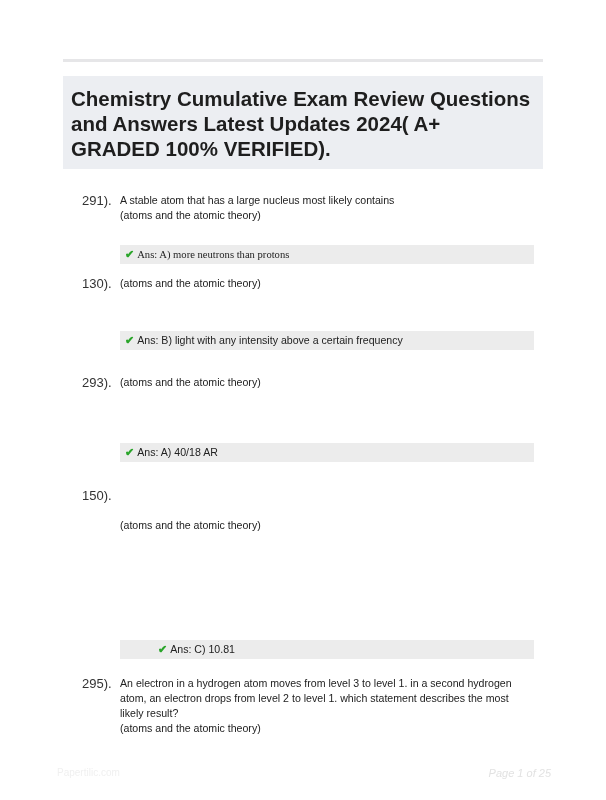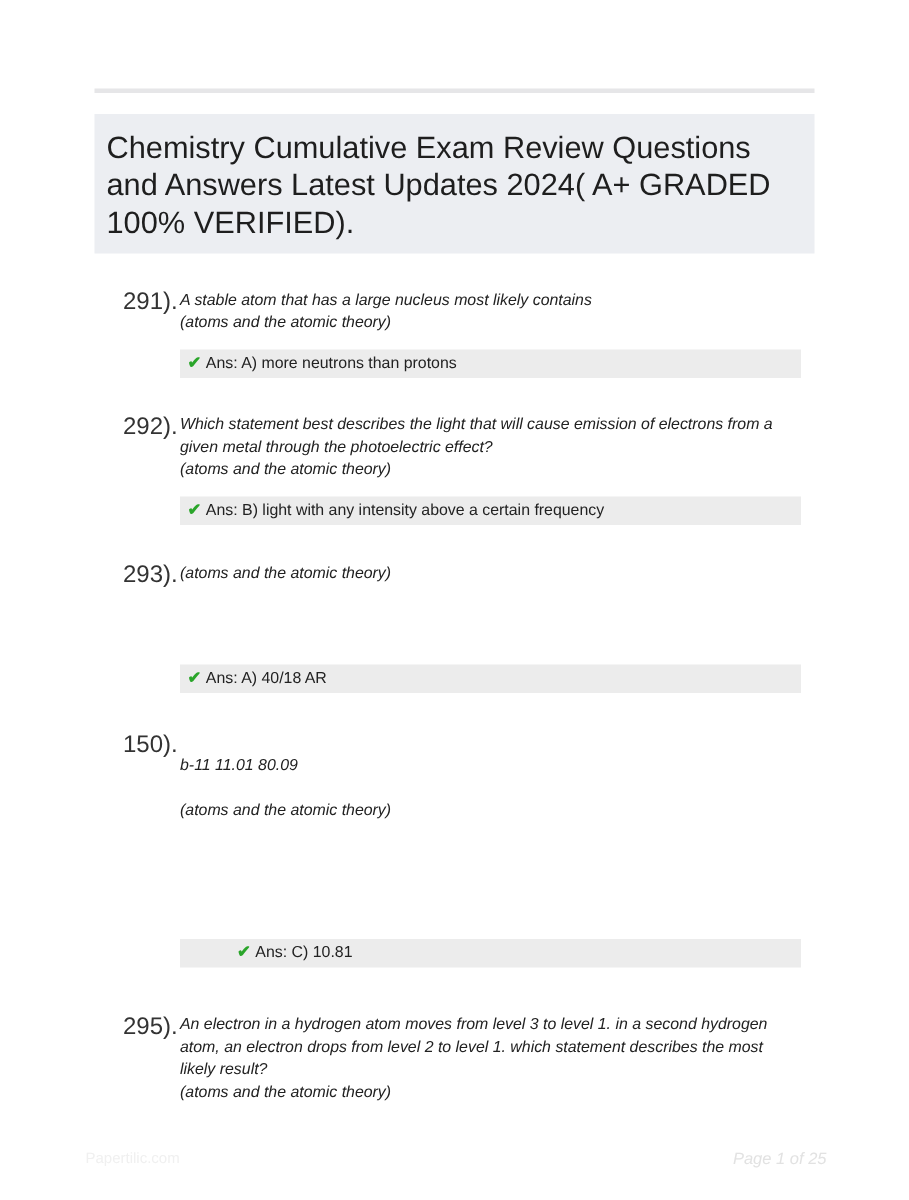--- a/index.html
+++ b/index.html
@@ -6,25 +6,25 @@
   body {
     width: 606px; height: 800px; background: #ffffff; position: relative; overflow: hidden;
     font-family: "Liberation Sans", sans-serif; color: #222;
   }
   .top-rule { position: absolute; left: 63px; top: 59px; width: 480px; height: 3px; background: #e6e6e8; }
   .title-box {
     position: absolute; left: 63px; top: 76px; width: 480px; height: 93px;
     background: #eceef2; box-sizing: border-box; padding: 10px 10px 0 8px;
   }
   .title {
-    font-size: 20.5px; line-height: 25px; color: #1e1e1e; margin: 0; font-weight: normal;
+    font-size: 20.5px; line-height: 25px; color: #1e1e1e; margin: 0; font-weight: bold;
   }
   .q { position: absolute; left: 0; width: 606px; }
-  .qnum { position: absolute; left: 82px; top: 0; font-size: 16px; color: #333; }
-  .qbody { position: absolute; left: 120px; top: 0; width: 415px; font-size: 10.6px; line-height: 15px; color: #222; font-style: italic; }
+  .qnum { position: absolute; left: 82px; top: 0; font-size: 13px; color: #333; }
+  .qbody { position: absolute; left: 120px; top: 0; width: 415px; font-size: 10.6px; line-height: 15px; color: #222; }
   .qbody p { margin: 0; }
   .gap { height: 15px; }
   .ans {
     position: absolute; left: 120px; width: 414px; height: 19px; background: #ececec;
     font-size: 10.6px; line-height: 19px; box-sizing: border-box; padding-left: 5px; color: #222;
   }
   .check { color: #2aa52a; font-weight: bold; margin-right: 3px; font-size: 11px; }
   .footer-left { position: absolute; left: 57px; top: 767px; font-size: 10px; color: #f0f0f0; }
   .footer-right { position: absolute; right: 55px; top: 767px; font-size: 11px; color: #e2e2e2; font-style: italic; }
 </style>
@@ -36,29 +36,28 @@
 <div class="title-box">
   <h1 class="title">Chemistry Cumulative Exam Review Questions and Answers Latest Updates 2024( A+ GRADED 100% VERIFIED).</h1>
 </div>
 
 <div class="q" style="top:193px;">
   <span class="qnum">291).</span>
   <div class="qbody">
     <p>A stable atom that has a large nucleus most likely contains</p>
     <p>(atoms and the atomic theory)</p>
   </div>
-  <div class="ans" style="top:40px;">
+  <div class="ans" style="top:52px;font-family:Liberation Serif, serif;">
     <span class="check">✔</span><span>Ans: A) more neutrons than protons</span>
   </div>
 </div>
 
 <div class="q" style="top:276px;">
-  <span class="qnum">292).</span>
+  <span class="qnum">130).</span>
   <div class="qbody">
-    <p>Which statement best describes the light that will cause emission of electrons from a given metal through the photoelectric effect?</p>
     <p>(atoms and the atomic theory)</p>
   </div>
   <div class="ans" style="top:55px;">
     <span class="check">✔</span><span>Ans: B) light with any intensity above a certain frequency</span>
   </div>
 </div>
 
 <div class="q" style="top:375px;">
   <span class="qnum">293).</span>
   <div class="qbody">
@@ -66,25 +65,24 @@
   </div>
   <div class="ans" style="top:68px;">
     <span class="check">✔</span><span>Ans: A) 40/18 AR</span>
   </div>
 </div>
 
 <div class="q" style="top:488px;">
   <span class="qnum">150).</span>
   <div class="qbody">
     <div class="gap"></div>
-    <p>b-11 11.01 80.09</p>
     <div class="gap"></div>
     <p>(atoms and the atomic theory)</p>
   </div>
-  <div class="ans" style="top:138px;padding-left:38px;">
+  <div class="ans" style="top:152px;padding-left:38px;">
     <span class="check">✔</span><span>Ans: C) 10.81</span>
   </div>
 </div>
 
 <div class="q" style="top:676px;">
   <span class="qnum">295).</span>
   <div class="qbody">
     <p>An electron in a hydrogen atom moves from level 3 to level 1. in a second hydrogen atom, an electron drops from level 2 to level 1. which statement describes the most likely result?</p>
     <p>(atoms and the atomic theory)</p>
   </div>

